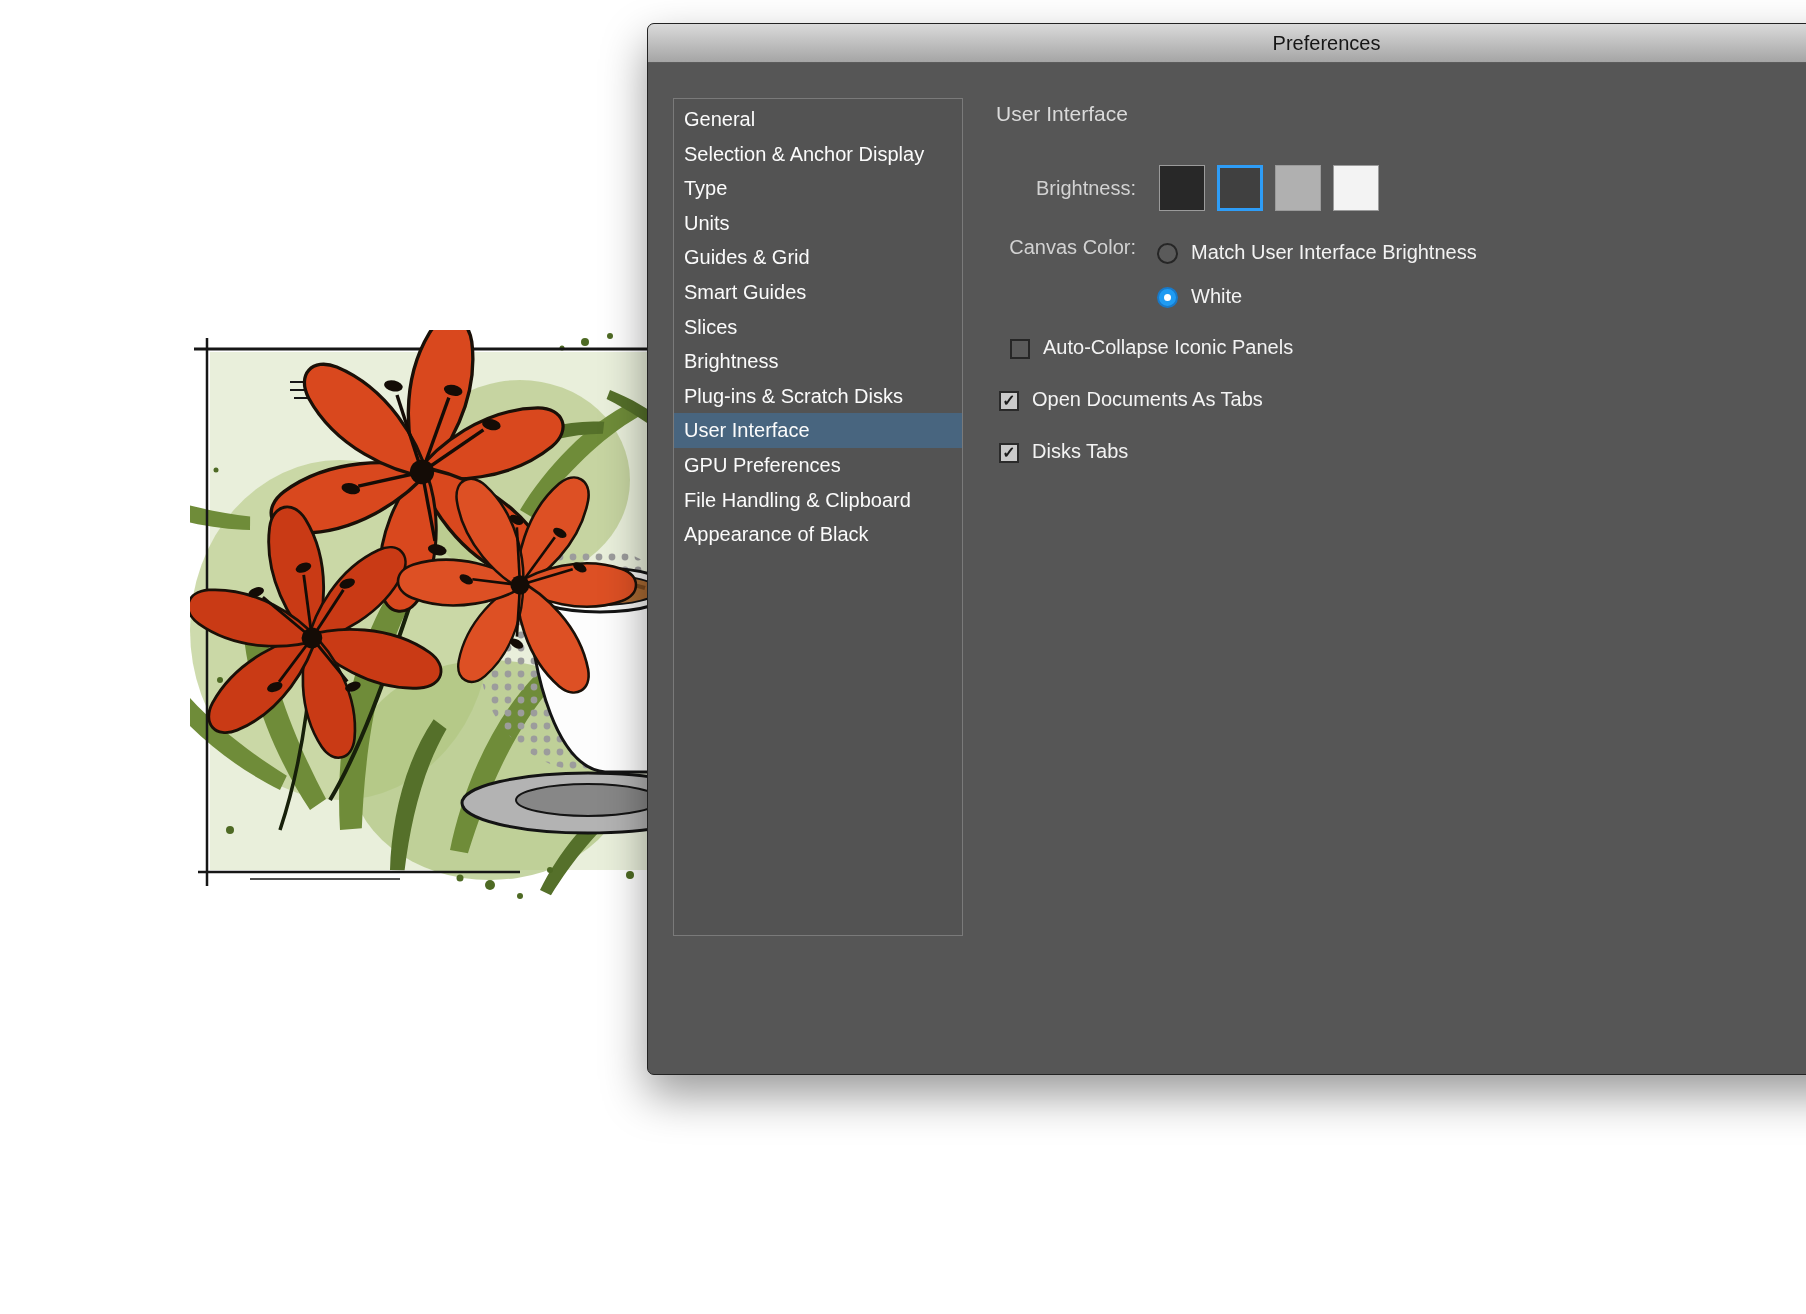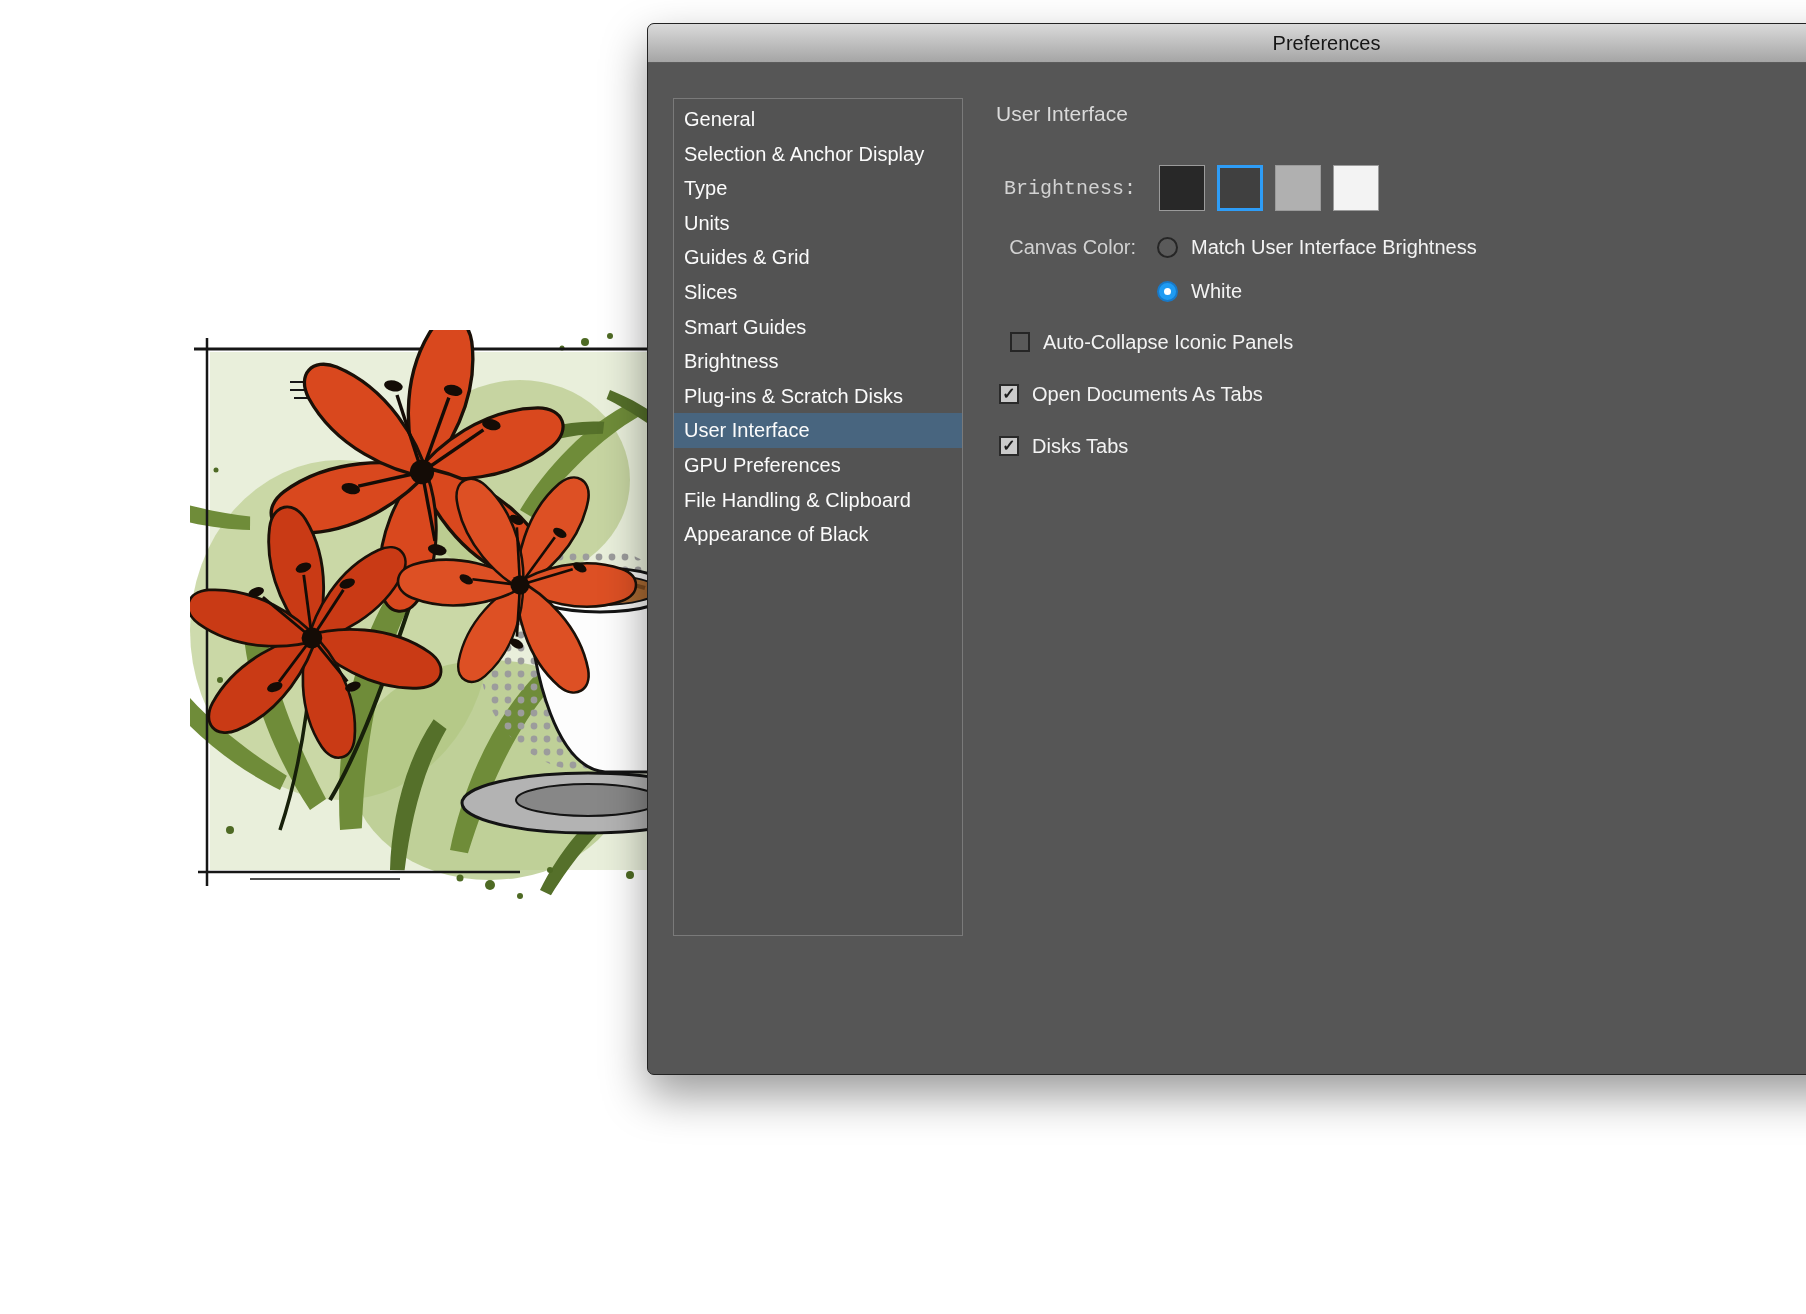--- a/index.html
+++ b/index.html
@@ -87,21 +87,21 @@
     color: #dadada;
   }
   .field-label {
     position: absolute;
     display: flex;
     align-items: center;
     justify-content: flex-end;
     color: #d2d2d2;
     font-size: 20px;
   }
-  .label-brightness { left: 228px; top: 103px; width: 260px; height: 46px; font-family: Liberation Mono, monospace; }
+  .label-brightness { left: 228px; top: 103px; width: 260px; height: 46px; }
   .label-canvas     { left: 228px; top: 168px; width: 260px; height: 34px; }
 
   .swatches {
     position: absolute;
     left: 511px;
     top: 103px;
     display: flex;
     gap: 12px;
   }
   .swatch {
@@ -109,21 +109,21 @@
     height: 46px;
     border: 1px solid #9b9b9b;
     box-sizing: border-box;
     cursor: pointer;
   }
   .swatch.selected { border: 3px solid #2e9df7; }
 
   .opt-row {
     position: absolute;
     display: flex;
-    align-items: center;
+    align-items: flex-end;
     gap: 13px;
     height: 34px;
     cursor: default;
   }
   .radio-row-1 { left: 509px; top: 168px; }
   .radio-row-2 { left: 509px; top: 212px; }
   .check-row-1 { left: 351px; top: 263px; padding-left: 11px; }
   .check-row-2 { left: 351px; top: 315px; }
   .check-row-3 { left: 351px; top: 367px; }
 
@@ -332,22 +332,22 @@
   </div>
 
   <div class="dialog-body">
 
     <div class="category-list">
       <div class="side-item">General</div>
       <div class="side-item">Selection &amp; Anchor Display</div>
       <div class="side-item">Type</div>
       <div class="side-item">Units</div>
       <div class="side-item">Guides &amp; Grid</div>
+      <div class="side-item">Smart Guides</div>
       <div class="side-item">Slices</div>
-      <div class="side-item">Smart Guides</div>
       <div class="side-item">Brightness</div>
       <div class="side-item">Plug-ins &amp; Scratch Disks</div>
       <div class="side-item selected">User Interface</div>
       <div class="side-item">GPU Preferences</div>
       <div class="side-item">File Handling &amp; Clipboard</div>
       <div class="side-item">Appearance of Black</div>
     </div>
 
     <div class="panel-heading">User Interface</div>
 

